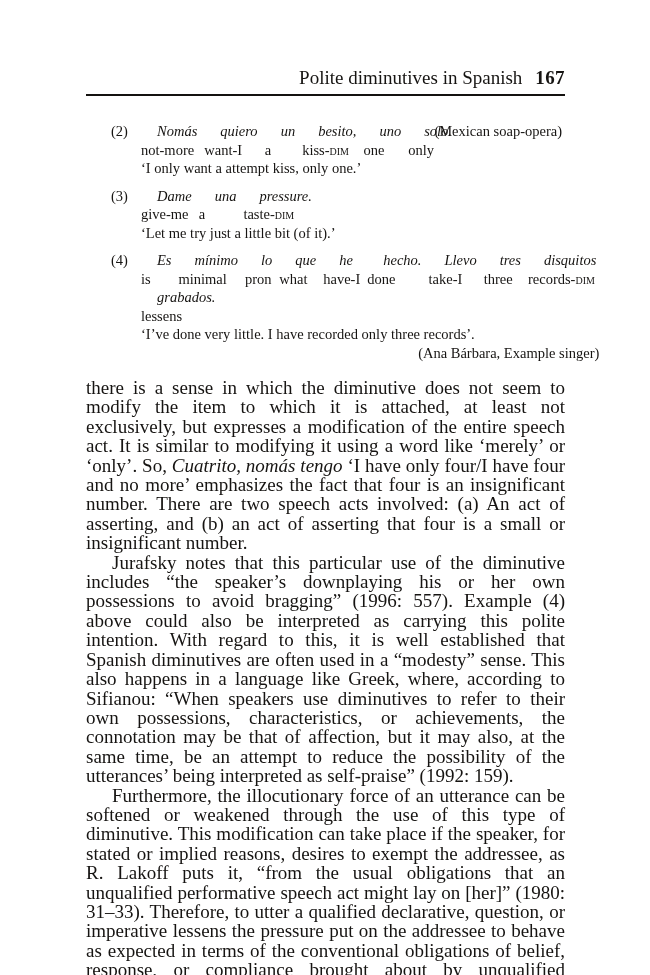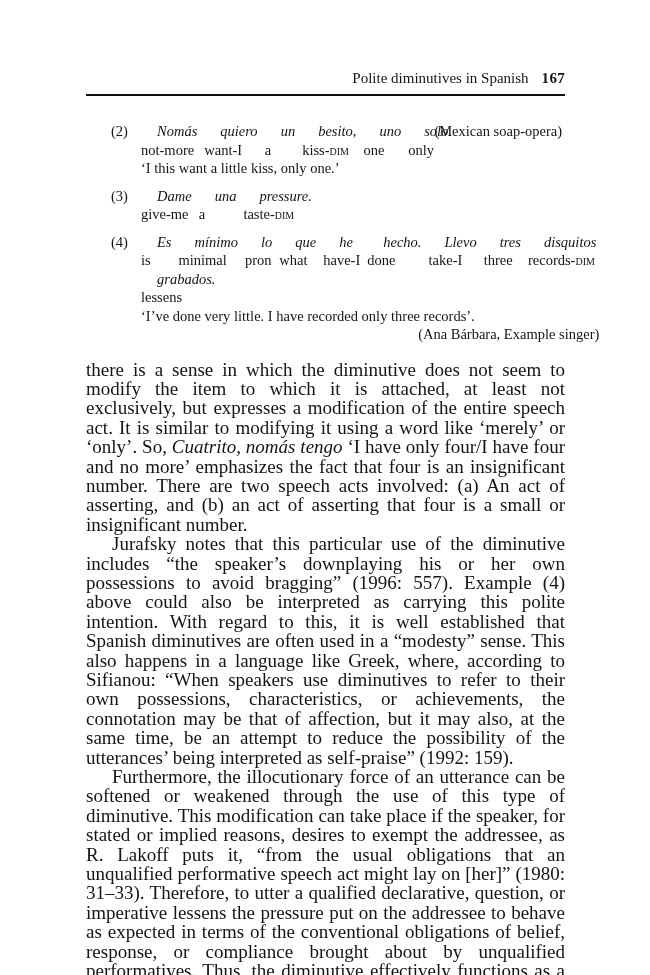--- a/index.html
+++ b/index.html
@@ -9,21 +9,21 @@
     box-sizing:border-box;
     padding:70px 85px 0 86px;
     background:#ffffff;
     color:#161412;
     font-family:"Liberation Serif","DejaVu Serif",serif;
     overflow:hidden;
   }
   
   .running-header{
     display:flex;justify-content:flex-end;align-items:baseline;
-    gap:13px;font-size:15px;line-height:16px;
+    gap:13px;font-size:19px;line-height:16px;
   }
   .pagenum{font-weight:bold;letter-spacing:0.02em;}
   .header-rule{margin-top:8px;border-bottom:2px solid #141210;}
   
   .examples{margin-top:26px;}
   .example{
     display:flex;
     margin-left:25px;
     margin-bottom:9px;
     font-size:14.5px;line-height:18.5px;
@@ -59,28 +59,29 @@
   </header>
   <div class="header-rule"></div>
 
   <section class="examples">
 
     <div class="example">
       <span class="exnum">(2)</span>
       <div class="excontent">
         <span class="attr-inline">(Mexican soap-opera)</span>
         <div class="gloss-line"><span class="gcol"><span class="gtop">Nomás</span><span class="gbot"><span>not-more</span></span></span><span class="gcol"><span class="gtop">quiero</span><span class="gbot"><span>want-I</span></span></span><span class="gcol"><span class="gtop">un</span><span class="gbot"><span>a</span></span></span><span class="gcol"><span class="gtop">besito,</span><span class="gbot"><span>kiss-</span><span class="sc">dim</span></span></span><span class="gcol"><span class="gtop">uno</span><span class="gbot"><span>one</span></span></span><span class="gcol"><span class="gtop">solo.</span><span class="gbot"><span>only</span></span></span></div>
-        <div class="translation">‘I this want a little kiss, only one.’</div>
+        <div class="translation">‘I only want a attempt kiss, only one.’</div>
       </div>
     </div>
 
     <div class="example">
       <span class="exnum">(3)</span>
       <div class="excontent">
         <div class="gloss-line"><span class="gcol"><span class="gtop">Dame</span><span class="gbot"><span>give-me</span></span></span><span class="gcol"><span class="gtop">una</span><span class="gbot"><span>a</span></span></span><span class="gcol"><span class="gtop">pressure.</span><span class="gbot"><span>taste-</span><span class="sc">dim</span></span></span></div>
+        <div class="translation">‘Let me try just a little bit (of it).’</div>
       </div>
     </div>
 
     <div class="example">
       <span class="exnum">(4)</span>
       <div class="excontent">
         <div class="gloss-line"><span class="gcol"><span class="gtop">Es</span><span class="gbot"><span>is</span></span></span><span class="gcol"><span class="gtop">mínimo</span><span class="gbot"><span>minimal</span></span></span><span class="gcol"><span class="gtop">lo</span><span class="gbot"><span>pron</span></span></span><span class="gcol"><span class="gtop">que</span><span class="gbot"><span>what</span></span></span><span class="gcol"><span class="gtop">he</span><span class="gbot"><span>have-I</span></span></span><span class="gcol"><span class="gtop">hecho.</span><span class="gbot"><span>done</span></span></span><span class="gcol"><span class="gtop">Llevo</span><span class="gbot"><span>take-I</span></span></span><span class="gcol"><span class="gtop">tres</span><span class="gbot"><span>three</span></span></span><span class="gcol"><span class="gtop">disquitos</span><span class="gbot"><span>records-</span><span class="sc">dim</span></span></span></div>
         <div class="gloss-line"><span class="gcol"><span class="gtop">grabados.</span><span class="gbot"><span>lessens</span></span></span></div>
         <div class="translation">‘I’ve done very little. I have recorded only three records’.</div>
         <div class="attr-line">(Ana Bárbara, Example singer)</div>

